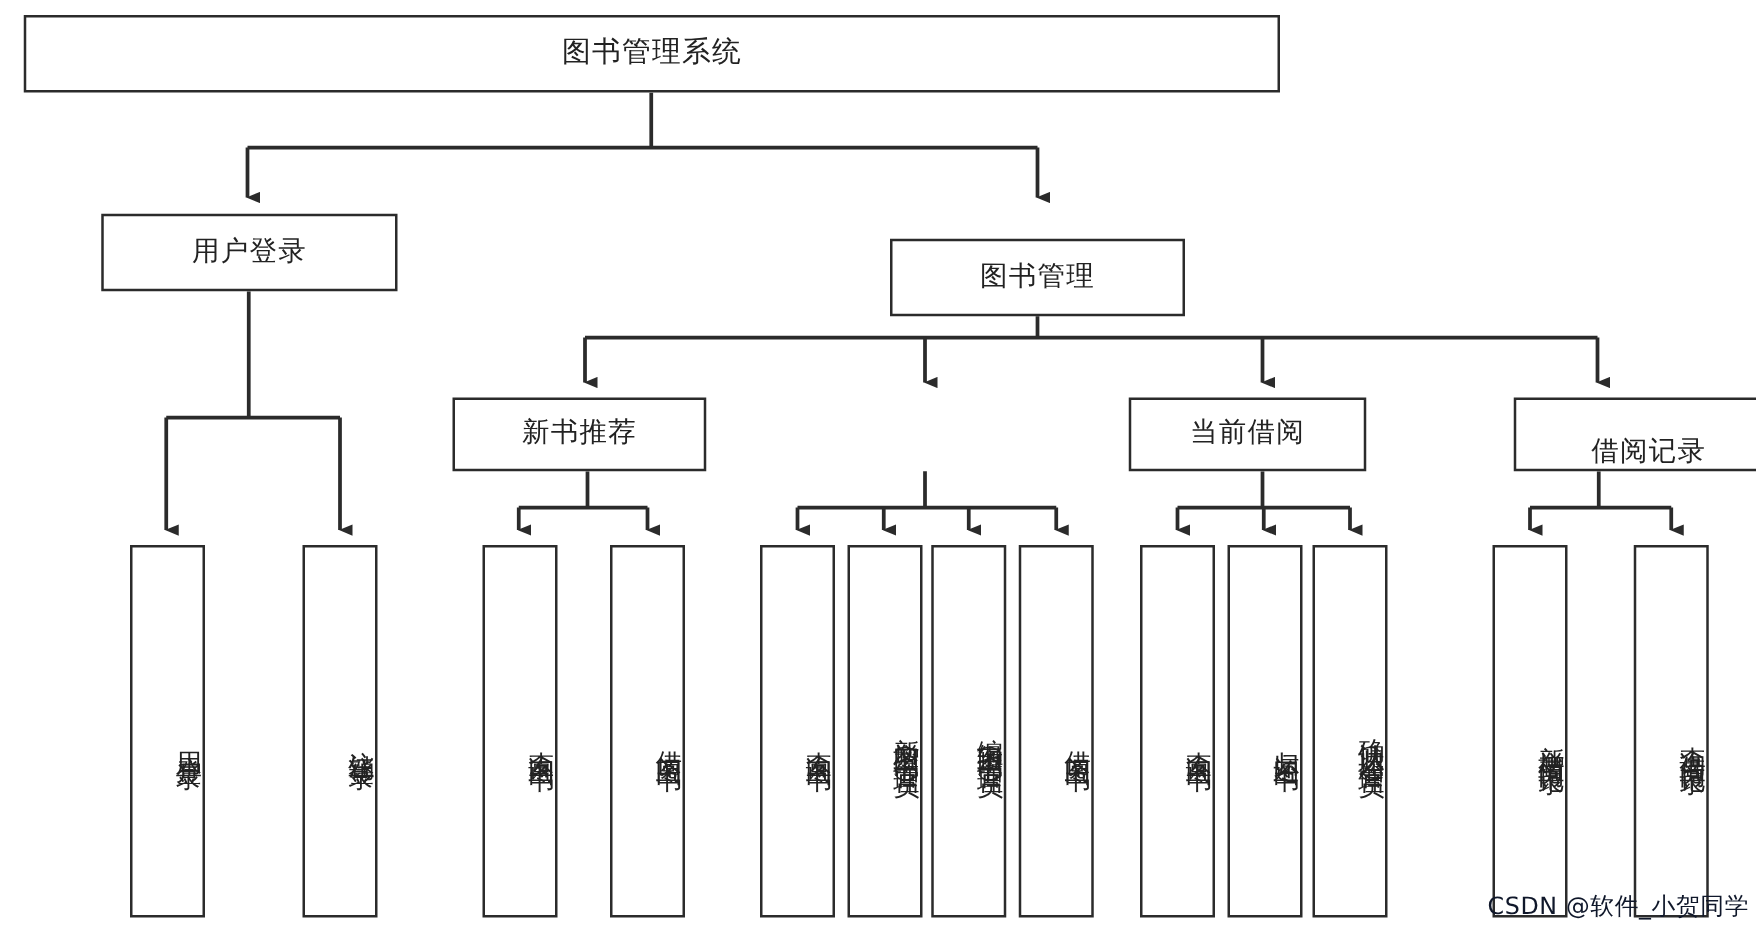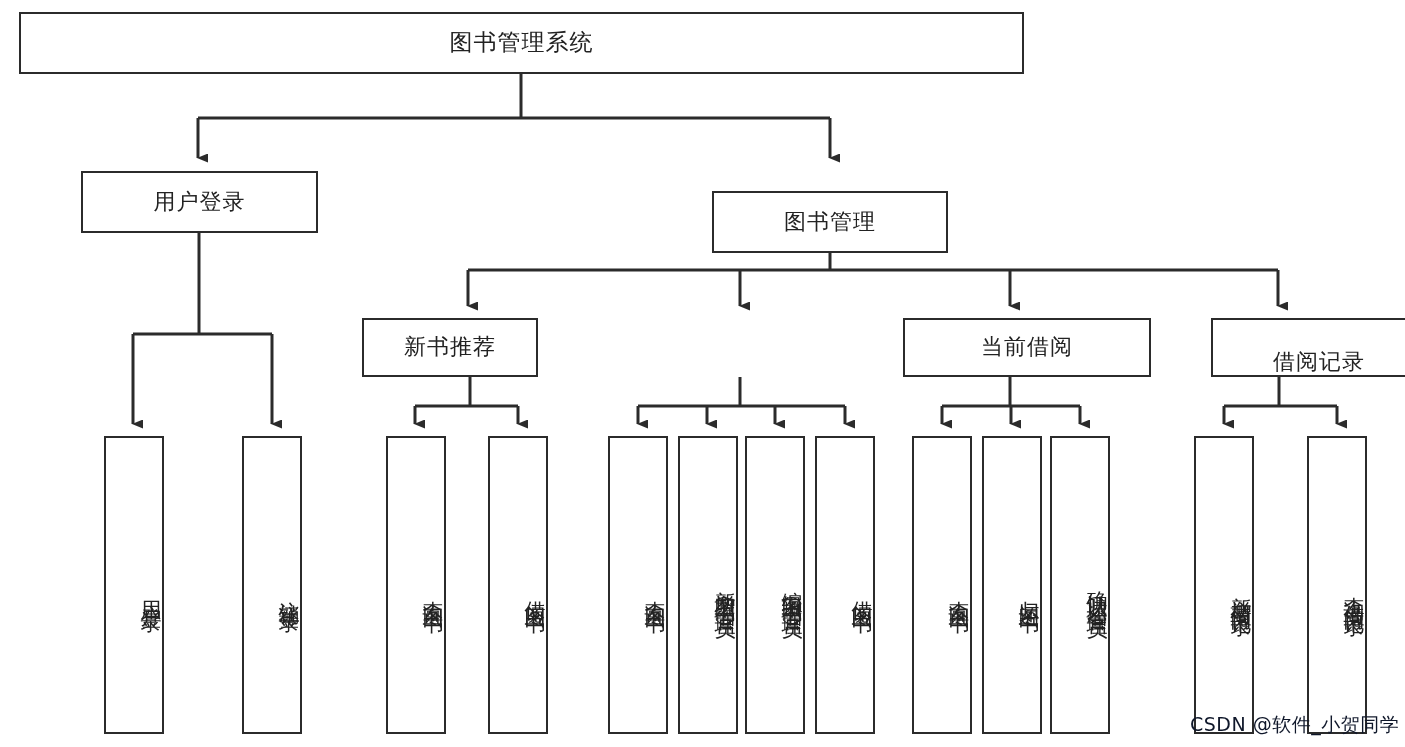--- a/index.html
+++ b/index.html
@@ -133,26 +133,26 @@
   </div>
 
   <div class="node node-h" style="left:81px; top:171px; width:237px; height:62px;">
     <span>用户登录</span>
   </div>
 
   <div class="node node-h" style="left:712px; top:171px; width:236px; height:62px;margin-top:20px;">
     <span>图书管理</span>
   </div>
 
-  <div class="node node-h" style="left:362px; top:318px; width:176px; height:59px;">
+  <div class="node node-h" style="left:362px; top:318px; width:203px; height:59px;">
     <span>新书推荐</span>
   </div>
 
 
-  <div class="node node-h" style="left:903px; top:318px; width:248px; height:59px;">
+  <div class="node node-h" style="left:903px; top:318px; width:190px; height:59px;">
     <span>当前借阅</span>
   </div>
 
   <div class="node node-h" style="left:1211px; top:318px; width:216px; height:59px;align-items:flex-end;">
     <span>借阅记录</span>
   </div>
 
   <div class="node node-v" style="left:104px; top:436px; width:60px; height:298px;">
     <span>用户登录</span>
   </div>

